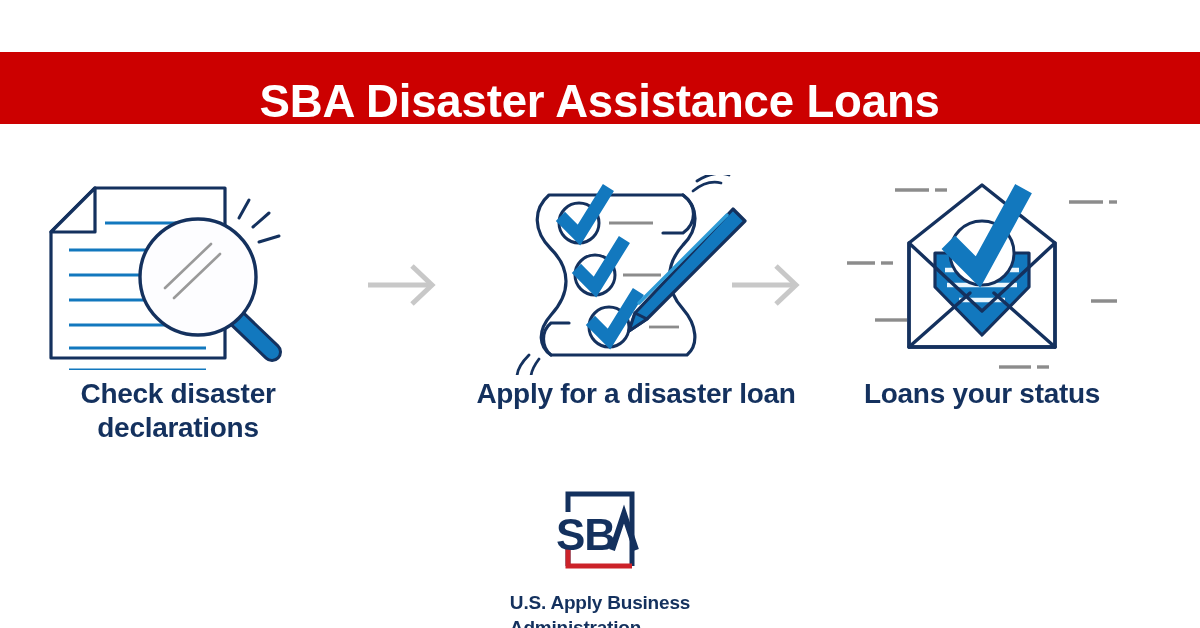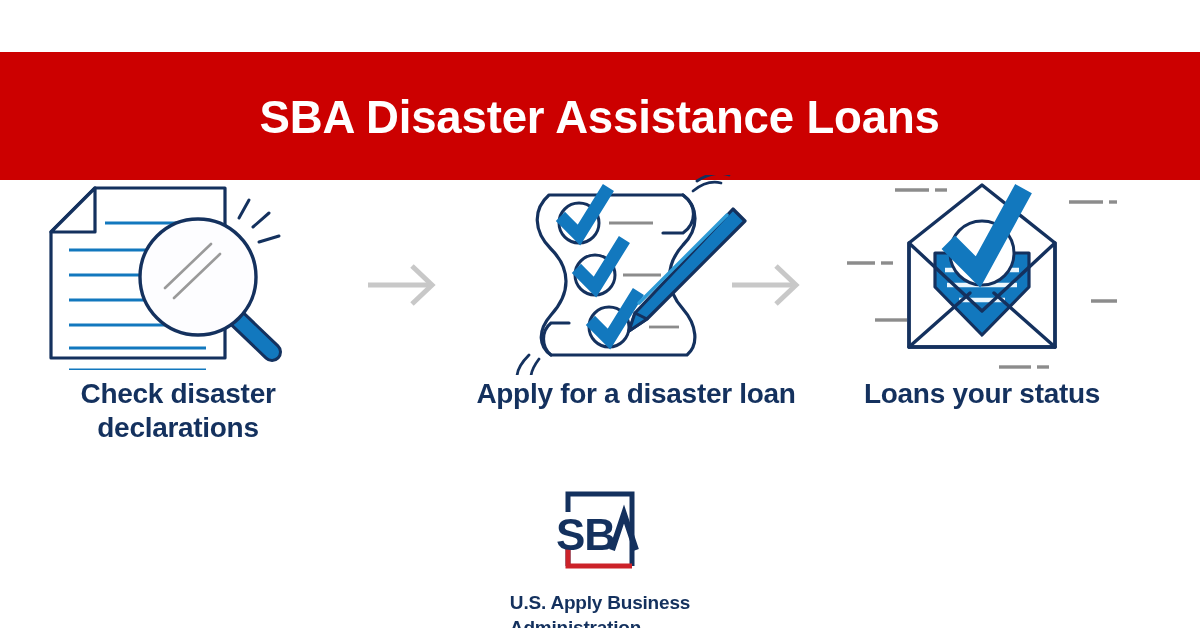--- a/index.html
+++ b/index.html
@@ -20,24 +20,24 @@
     height: 628px;
     background: #ffffff;
   }
 
   
   .banner {
     position: absolute;
     left: 0;
     top: 52px;
     width: 1200px;
-    height: 128px;
+    height: 72px;
     background: #cc0000;
     display: flex;
-    align-items: center;
+    align-items: flex-end;
     justify-content: center;
   }
   .banner-title {
     color: #ffffff;
     font-family: "Liberation Sans", sans-serif;
     font-size: 47px;
     font-weight: bold;
     letter-spacing: -0.2px;
     line-height: 1;
     white-space: nowrap;

